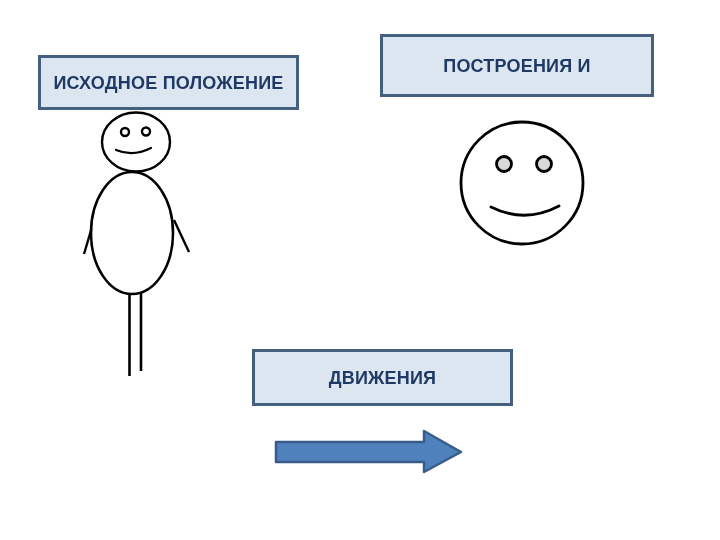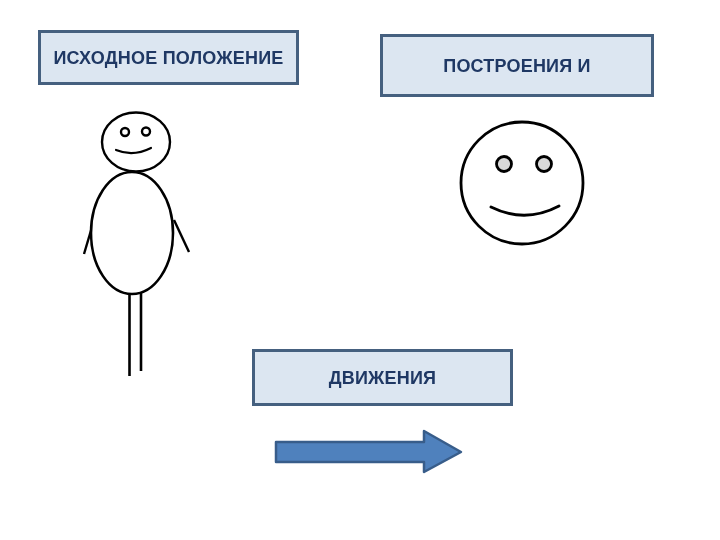--- a/index.html
+++ b/index.html
@@ -20,21 +20,21 @@
     font-weight: bold;
     font-size: 18px;
     line-height: 22px;
     display: flex;
     flex-direction: column;
     align-items: center;
     justify-content: center;
     text-align: center;
     letter-spacing: 0.2px;
   }
-  #box-initial   { left: 38px;  top: 30px;  width: 261px; height: 55px; }
+  #box-initial   { left: 38px;  top: 55px;  width: 261px; height: 55px; }
   #box-formations{ left: 380px; top: 34px;  width: 274px; height: 63px; }
   #box-movements { left: 252px; top: 349px; width: 261px; height: 57px; text-align: right; }
   .fig { position: absolute; }
   #stick-figure { left: 58px;  top: 105px; }
   #smiley-face  { left: 455px; top: 116px; }
   #block-arrow  { left: 270px; top: 426px; }
 </style>
 </head>
 <body>
 

